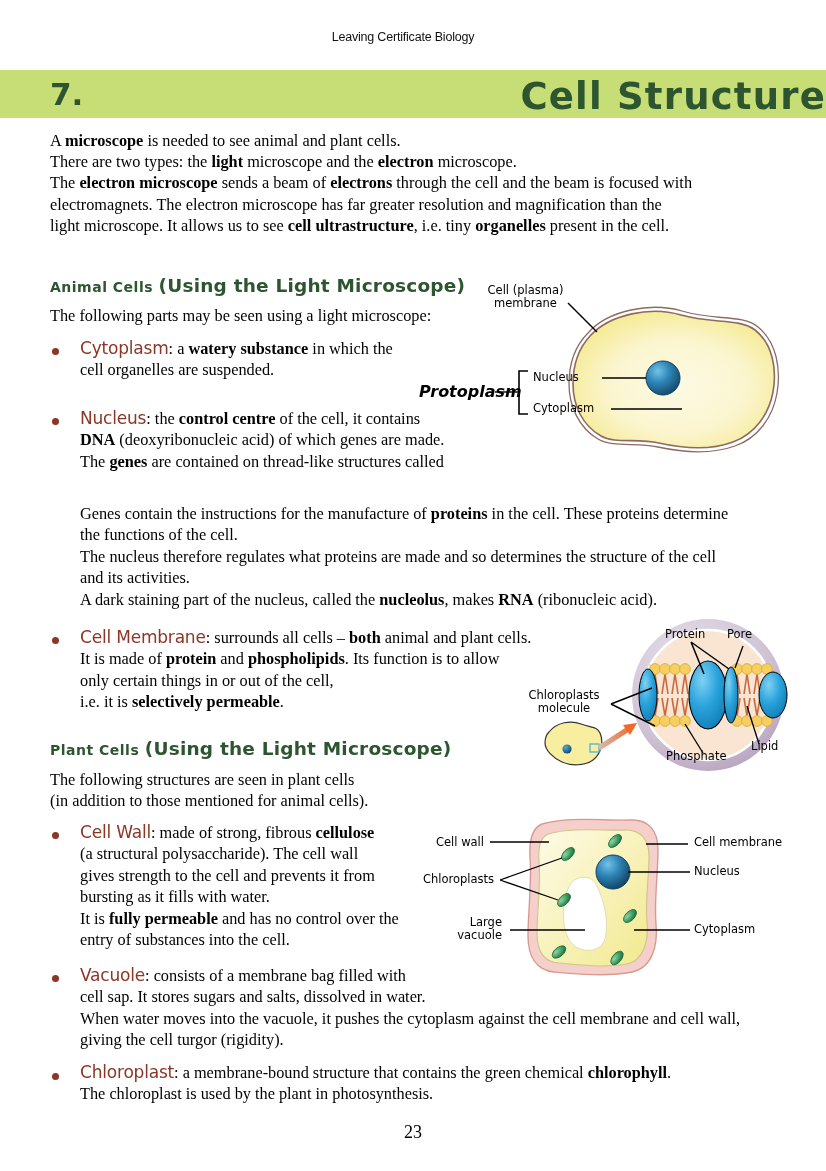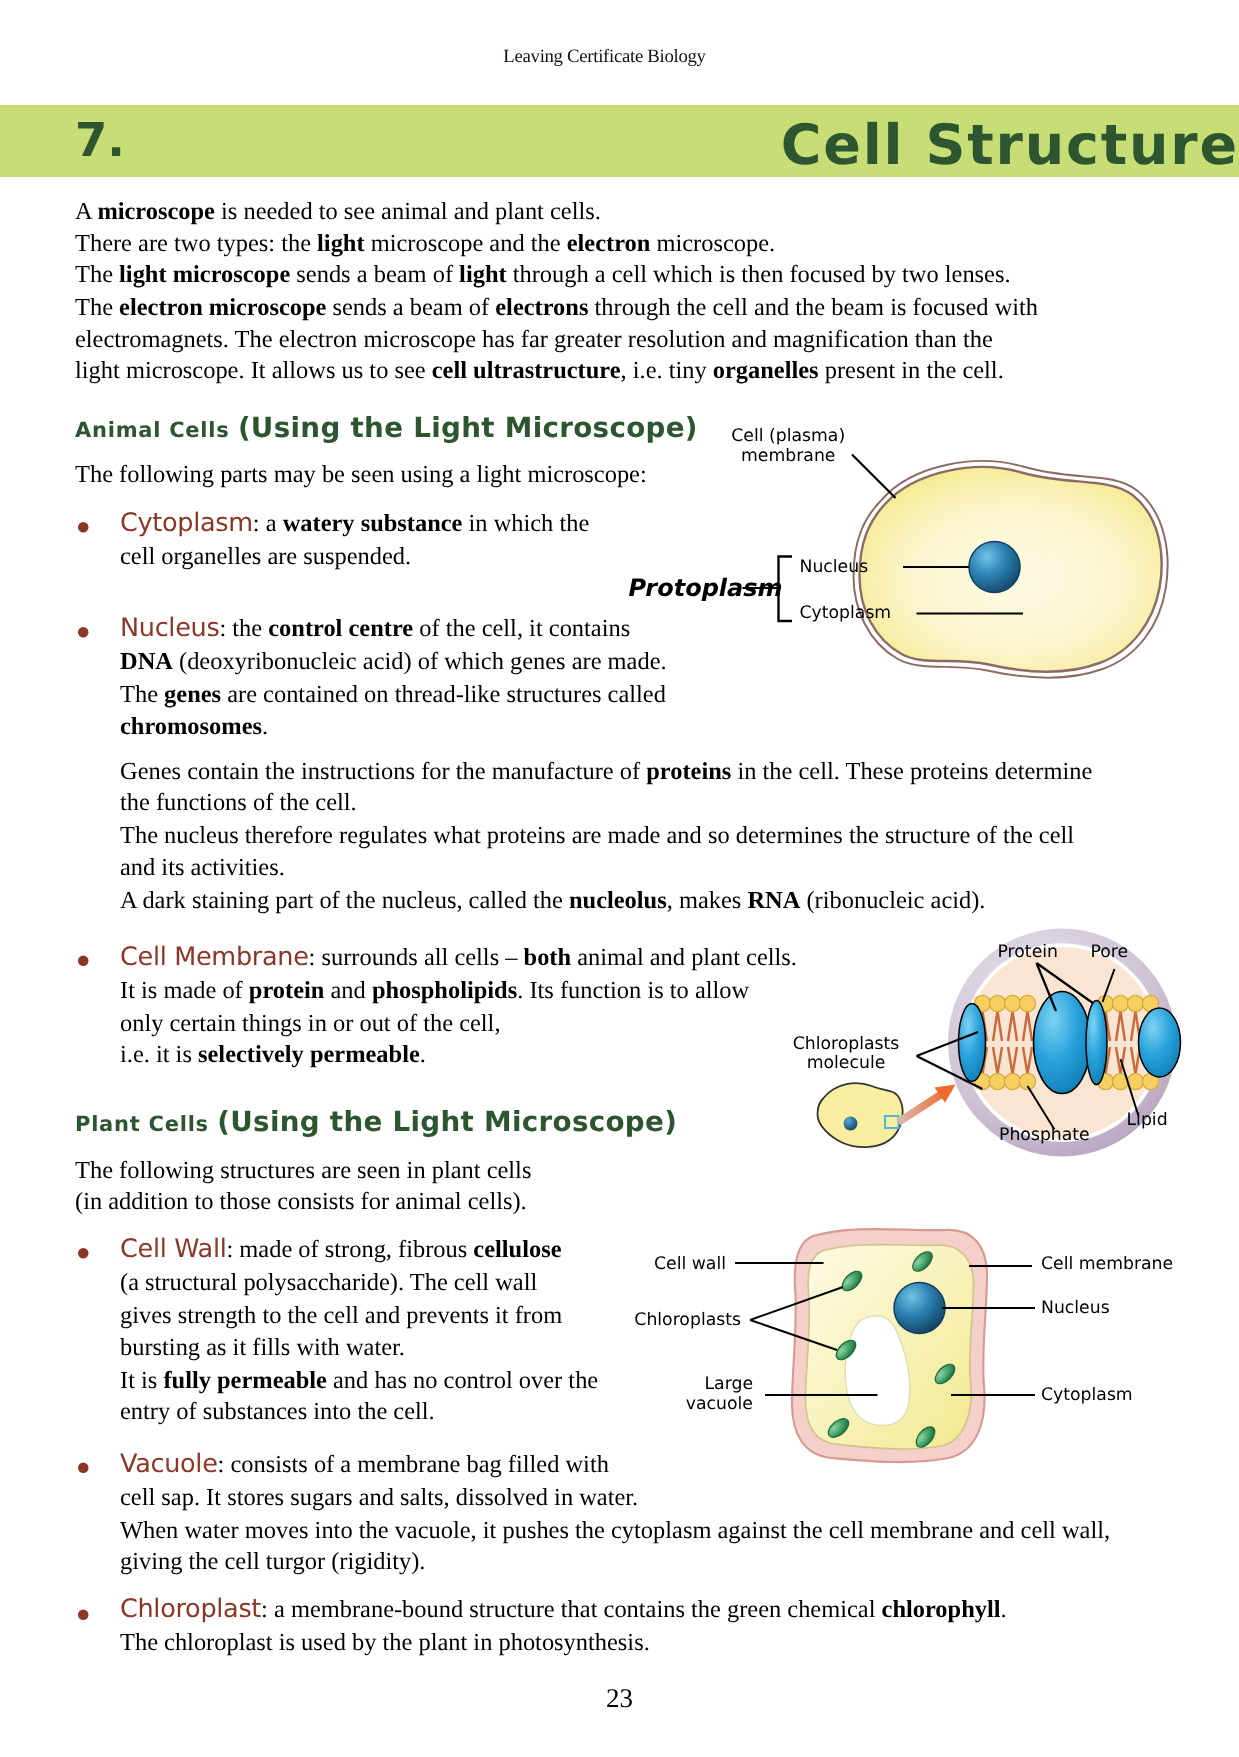--- a/index.html
+++ b/index.html
@@ -22,21 +22,21 @@
     height: 1171px;
   }
 
   
   .running-header {
     position: absolute;
     top: 30px;
     left: 0;
     width: 806px;
     text-align: center;
-    font-family: Liberation Serif, serif;
+    font-family: Liberation Sans, sans-serif;
     font-size: 12.5px;
     letter-spacing: -0.2px;
     color: #111;
   }
 
   
   .title-band {
     position: absolute;
     top: 70px;
     left: 0;
@@ -168,21 +168,20 @@
   <div class="running-header">Leaving Certificate Biology</div>
 
   <div class="title-band">
     <div class="chapter-number">7.</div>
     <div class="chapter-title">Cell  Structure</div>
   </div>
 
   <div class="intro">
       <div>A <b>microscope</b> is needed to see animal and plant cells.</div>
       <div>There are two types: the <b>light</b> microscope and the <b>electron</b> microscope.</div>
-      <div>The <b>light microscope</b> sends a beam of <b>light</b> through a cell which is then focused by two lenses.</div>
       <div>The <b>electron microscope</b> sends a beam of <b>electrons</b> through the cell and the beam is focused with</div>
       <div>electromagnets. The electron microscope has far greater resolution and magnification than the</div>
       <div>light microscope. It allows us to see <b>cell ultrastructure</b>, i.e. tiny <b>organelles</b> present in the cell.</div>
     </div>
 
   <div class="section-head" style="left:50px; top:275px;">
     <span class="big">Animal Cells</span>
     <span class="small">(Using the Light Microscope)</span>
   </div>
 
@@ -194,21 +193,20 @@
   <div class="bullet-body" style="left:80px; top:338px;">
       <div><span class="term">Cytoplasm</span>:  a <b>watery substance</b> in which the</div>
       <div>cell organelles are suspended.</div>
     </div>
 
   <div class="bullet-dot" style="left:52px; top:418px;"></div>
   <div class="bullet-body" style="left:80px; top:408px;">
       <div><span class="term">Nucleus</span>:  the <b>control centre</b> of the cell, it contains</div>
       <div><b>DNA</b> (deoxyribonucleic acid) of which genes are made.</div>
       <div>The <b>genes</b> are contained on thread-like structures called</div>
-      <div><b>chromosomes</b>.</div>
     </div>
 
   <div class="para" style="left:80px; top:503px;">
       <div>Genes contain the instructions for the manufacture of <b>proteins</b> in the cell. These proteins determine</div>
       <div>the functions of the cell.</div>
       <div>The nucleus therefore regulates what proteins are made and so determines the structure of the cell</div>
       <div>and its activities.</div>
       <div>A dark staining part of the nucleus, called the <b>nucleolus</b>, makes <b>RNA</b> (ribonucleic acid).</div>
     </div>
 
@@ -220,21 +218,21 @@
       <div>i.e. it is <b>selectively permeable</b>.</div>
     </div>
 
   <div class="section-head" style="left:50px; top:738px;">
     <span class="big">Plant Cells</span>
     <span class="small">(Using the Light Microscope)</span>
   </div>
 
   <div class="lead" style="left:50px; top:769px;">
       <div>The following structures are seen in plant cells</div>
-      <div>(in addition to those consists for animal cells).</div>
+      <div>(in addition to those mentioned for animal cells).</div>
     </div>
 
   <div class="bullet-dot" style="left:52px; top:832px;"></div>
   <div class="bullet-body" style="left:80px; top:822px;">
       <div><span class="term">Cell Wall</span>:  made of strong, fibrous <b>cellulose</b></div>
       <div>(a structural polysaccharide). The cell wall</div>
       <div>gives strength to the cell and prevents it from</div>
       <div>bursting as it fills with water.</div>
       <div>It is <b>fully permeable</b> and has no control over the</div>
       <div>entry of substances into the cell.</div>

